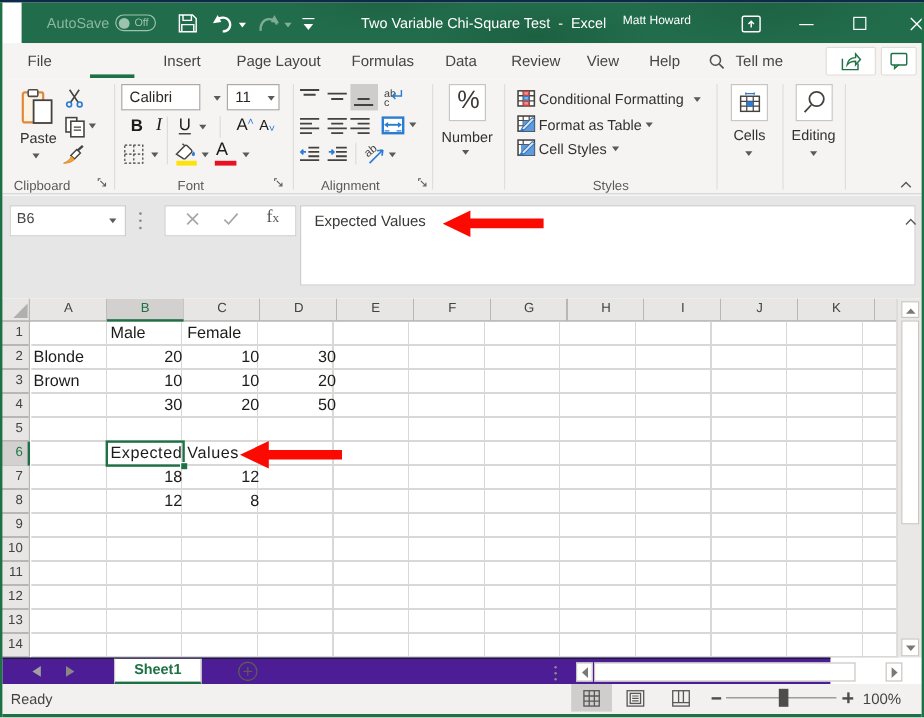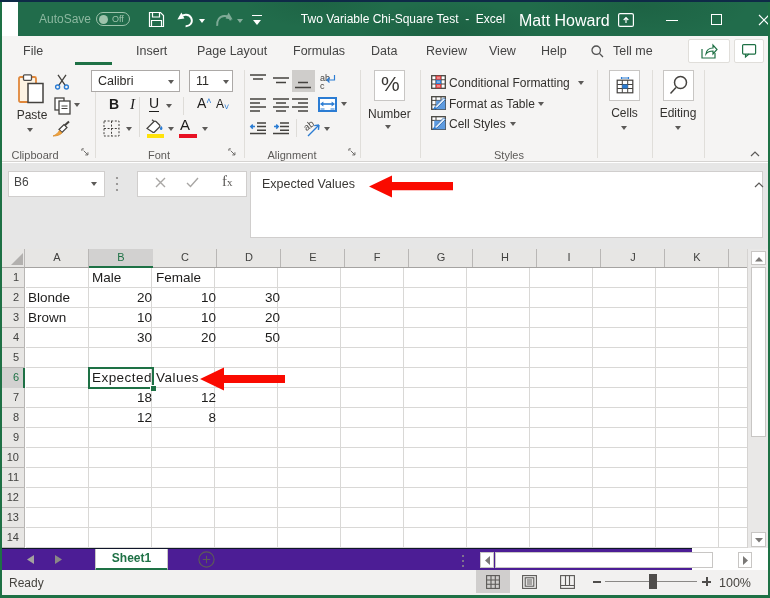--- a/index.html
+++ b/index.html
@@ -15,21 +15,21 @@
 #titlebar { left:18px; top:2px; width:766px; height:34px; color:#fff;
   background-image:radial-gradient(ellipse 130px 40px at 430px 28px, rgba(8,42,26,0.18), transparent 70%),
   radial-gradient(ellipse 160px 45px at 620px 4px, rgba(8,42,26,0.14), transparent 70%),
   radial-gradient(ellipse 100px 35px at 300px 0px, rgba(8,42,26,0.12), transparent 75%);
   background-color:#216c4b; }
 #autosave { left:21px; top:10px; font-size:12px; color:#8cb8a0; }
 #toggle { left:78px; top:10px; width:34px; height:14px; border:1px solid #9ec3ac; border-radius:7px; }
 #toggle .knob { position:absolute; left:2px; top:1.5px; width:9px; height:9px; border-radius:50%; background:#9ec3ac; }
 #toggle .off { position:absolute; left:15px; top:0.5px; font-size:9px; color:#9ec3ac; }
 #title-text { left:0; top:10px; width:770px; text-align:center; font-size:12px; color:#fff; }
-#user-name { left:501px; top:10px; font-size:16px; color:#fff; }
+#user-name { left:501px; top:10px; font-size:10px; color:#fff; }
 
 #menubar { left:2px; top:36px; width:766px; height:30px; background:#f5f4f3; }
 .mitem { position:absolute; top:8px; font-size:12.5px; color:#444; }
 #m-home { color:#24211e; }
 #home-ul { left:73px; top:26px; width:37px; height:2.5px; background:#1e7145; }
 
 #ribbon { left:2px; top:66px; width:766px; height:96px; background:#f5f4f3; border-bottom:1px solid #d5d3d1; }
 .rdiv { position:absolute; top:4px; width:1px; height:88px; background:#e0deda; }
 .glabel { position:absolute; top:83px; font-size:11px; color:#5c5a58; width:120px; margin-left:-60px; text-align:center; }
 .launch { position:absolute; width:8px; height:8px; }
@@ -172,21 +172,21 @@
   <div class="dar" style="left:72px; top:37px;"></div>
   <svg class="abs" style="left:49px; top:54px;" width="22" height="17" viewBox="0 0 22 17" fill="none">
     <path d="M12 7 L18 1.5" stroke="#44423f" stroke-width="2"></path>
     <path d="M8 9.5 L13 4.5 L16 7.5 L11 12.5 Z" fill="#fff" stroke="#44423f" stroke-width="1.2"></path>
     <path d="M2 16 C5 15 7 13 8.5 10.5 L11 13 C9 15 6 16 2 16 Z" fill="#f0a23c" stroke="#d88a28" stroke-width="0.8"></path>
   </svg>
   <svg class="launch" style="left:79px; top:82px;" width="9" height="9" viewBox="0 0 9 9" fill="none" stroke="#5c5a58" stroke-width="1">
     <path d="M1 3.2 V1 h2.2 M3 3 l4.5 4.5 M7.8 4.8 v3 h-3"></path>
   </svg>
 
-  <div class="combo" style="left:89px; top:4px; width:89px; height:22px;">
+  <div class="combo" style="left:99px; top:4px; width:66px; height:22px;">
       <span style="position:absolute; left:6px; top:3px;">Calibri</span>
       <div class="dar" style="left:76px; top:9px;"></div>
     </div>
   <div class="combo" style="left:187px; top:4px; width:44px; height:22px;">
       <span style="position:absolute; left:6px; top:3px;">11</span>
       <div class="dar" style="left:33px; top:9px;"></div>
     </div>
   <div class="abs" style="left:107px; top:30px; font-weight:bold; font-size:14px; color:#1d1c1b;">B</div>
   <div class="abs" style="left:128px; top:30px; font-style:italic; font-family:'Liberation Serif',serif; font-size:15px; color:#1d1c1b;">I</div>
   <div class="abs" style="left:147px; top:30px; font-size:14px; color:#1d1c1b; border-bottom:1.4px solid #1d1c1b; line-height:15px;">U</div>

